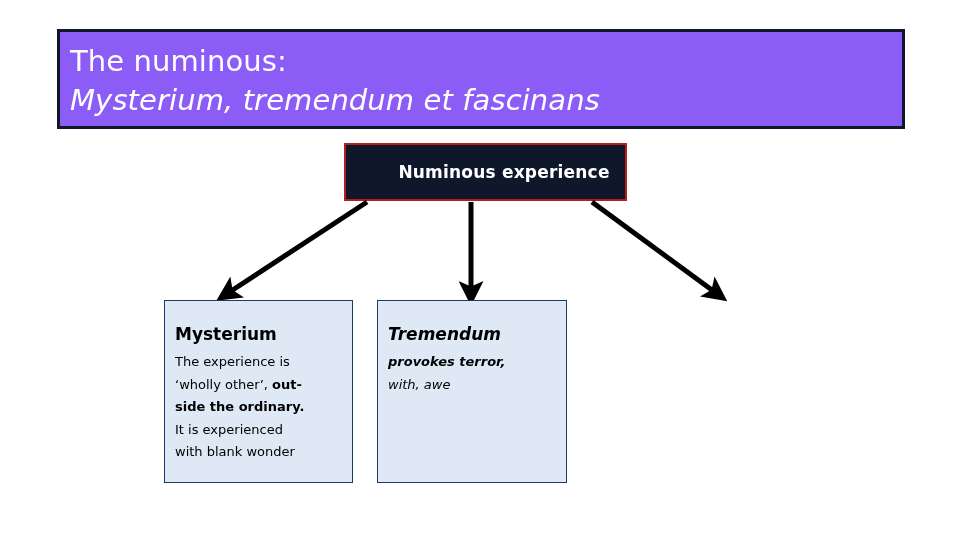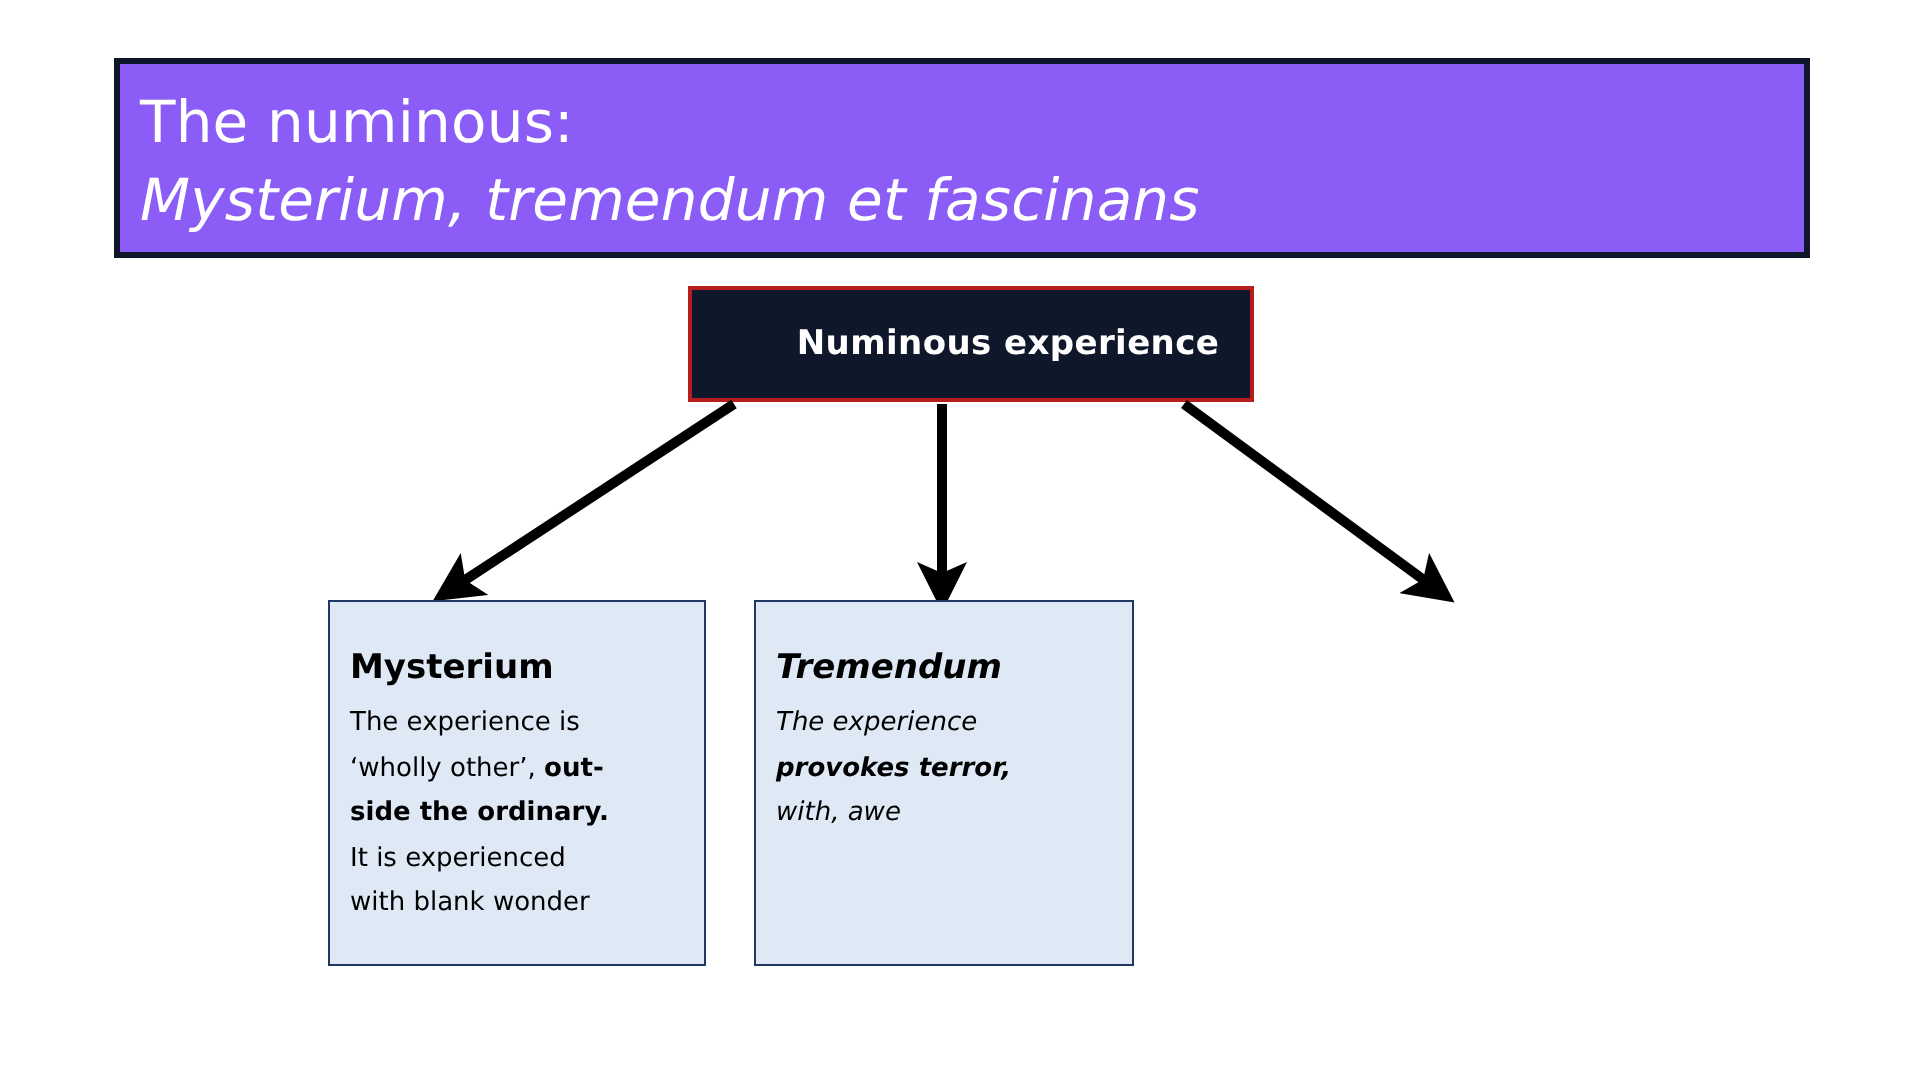--- a/index.html
+++ b/index.html
@@ -139,20 +139,19 @@
         <div>‘wholly other’, <b>out-</b></div>
         <div><b>side the ordinary.</b></div>
         <div>It is experienced</div>
         <div>with blank wonder</div>
       </div>
   </div>
 
   <div id="box-tremendum" class="leaf-box">
     <div class="leaf-title">Tremendum</div>
     <div class="leaf-body">
-        <div>The experience</div>
         <div><b>provokes terror,</b></div>
         <div>with, awe</div>
       </div>
   </div>
 
 
 </div>
 
 </body></html>

